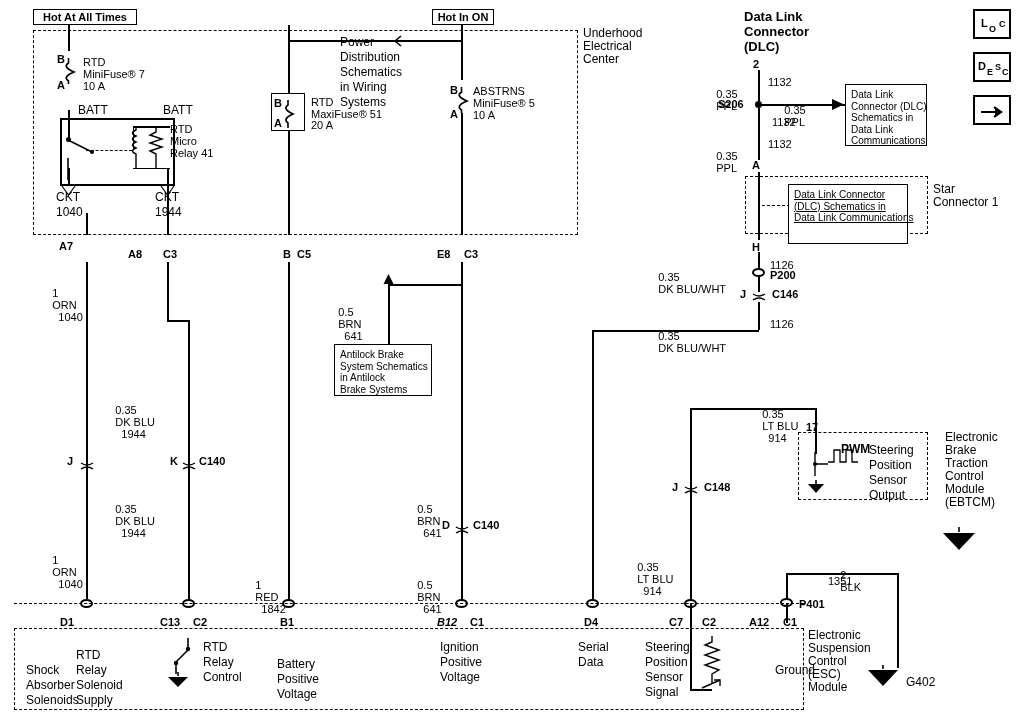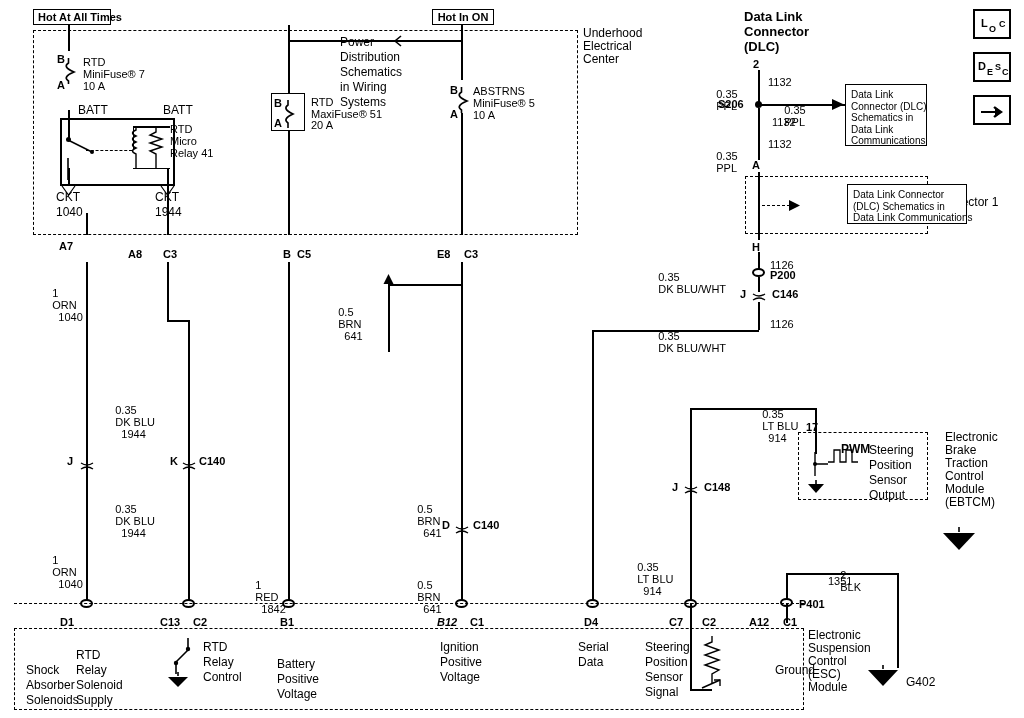--- a/index.html
+++ b/index.html
@@ -108,21 +108,21 @@
     box-sizing: border-box;
     background: #fff;
     text-align: center;
   }
 </style>
 </head>
 <body>
 
 <div id="root">
 
-  <div class="hdrbox" style="left:33px; top:9px; width:78px; height:16px;">Hot At All Times</div>
+  <div class="hdrbox" style="left:33px; top:9px; width:104px; height:16px;">Hot At All Times</div>
   <div class="hdrbox" style="left:432px; top:9px; width:62px; height:16px;">Hot In ON</div>
 
   <div class="dash" style="left:33px; top:30px; width:545px; height:205px;"></div>
   <div class="lbl md" style="left:583px; top:27px;">Underhood
 Electrical
 Center</div>
 
   <div class="vline thick" style="left:68px; top:25px; height:26px;"></div>
   <div class="vline thick" style="left:288px; top:25px; height:68px;"></div>
   <div class="vline thick" style="left:461px; top:25px; height:55px;"></div>
@@ -261,20 +261,24 @@
   <div class="vline thick" style="left:388px; top:284px; height:68px;"></div>
   <div class="hline thick" style="left:388px; top:284px; width:74px;"></div>
   <svg class="icon" style="left:383px; top:274px;" width="11" height="12" viewBox="0 0 11 12">
     <path d="M5.5 0 L0.5 10 L10.5 10 Z" fill="#000"></path>
   </svg>
   <div class="lbl" style="left:326px; top:294px;">
     <span>0.5</span>
     <span>BRN</span>
     &nbsp; <span>641</span>
   </div>
+  <div class="tbox" style="left:334px; top:344px; width:98px; height:52px;">Antilock Brake
+System Schematics
+in Antilock
+Brake Systems</div>
 
   <div class="vline thick" style="left:461px; top:262px; height:341px;"></div>
   <div class="lbl" style="left:405px; top:491px;">
     <span>0.5</span>
     <span>BRN</span>
     &nbsp; <span>641</span>
   </div>
   <div class="lbl" style="left:405px; top:567px;">
     <span>0.5</span>
     <span>BRN</span>
@@ -333,21 +337,21 @@
   <div class="lbl b" style="left:752px; top:159px;">A</div>
 
   <div class="dash" style="left:745px; top:176px; width:183px; height:58px;"></div>
   <div class="lbl md" style="left:933px; top:183px;">Star
 Connector 1</div>
   <div class="vline thick" style="left:758px; top:172px; height:68px;"></div>
   <div class="dashline-h" style="left:762px; top:205px; width:28px;"></div>
   <svg class="icon" style="left:789px; top:200px;" width="11" height="11" viewBox="0 0 11 11">
     <path d="M11 5.5 L0 0 L0 11 Z" fill="#000"></path>
   </svg>
-  <div class="tbox" style="left:847px; top:184px; width:120px; height:40px;">Data Link Connector
+  <div class="tbox" style="left:788px; top:184px; width:120px; height:60px;text-decoration:underline;">Data Link Connector
 (DLC) Schematics in
 Data Link Communications</div>
 
   <div class="lbl b" style="left:752px; top:241px;">H</div>
   <div class="vline thick" style="left:758px; top:252px; height:20px;"></div>
   <div class="lbl" style="left:646px; top:259px;">
     <span>0.35</span>
     <span>DK BLU/WHT</span>
   </div>
   <div class="lbl" style="left:770px; top:259px;">1126</div>

